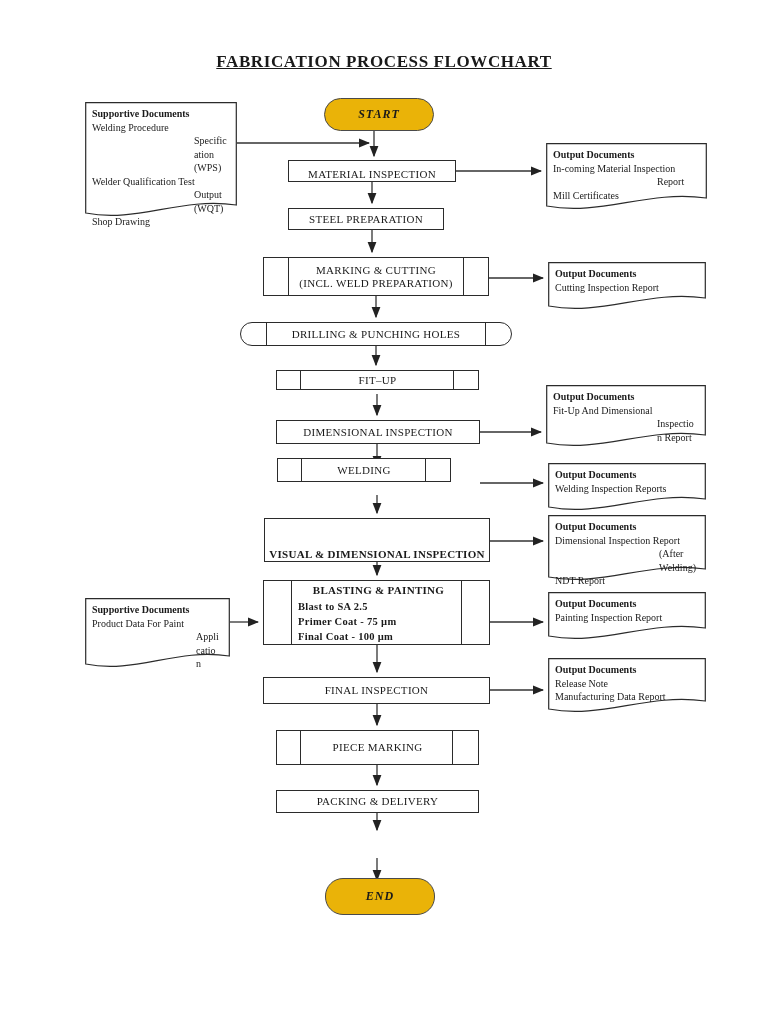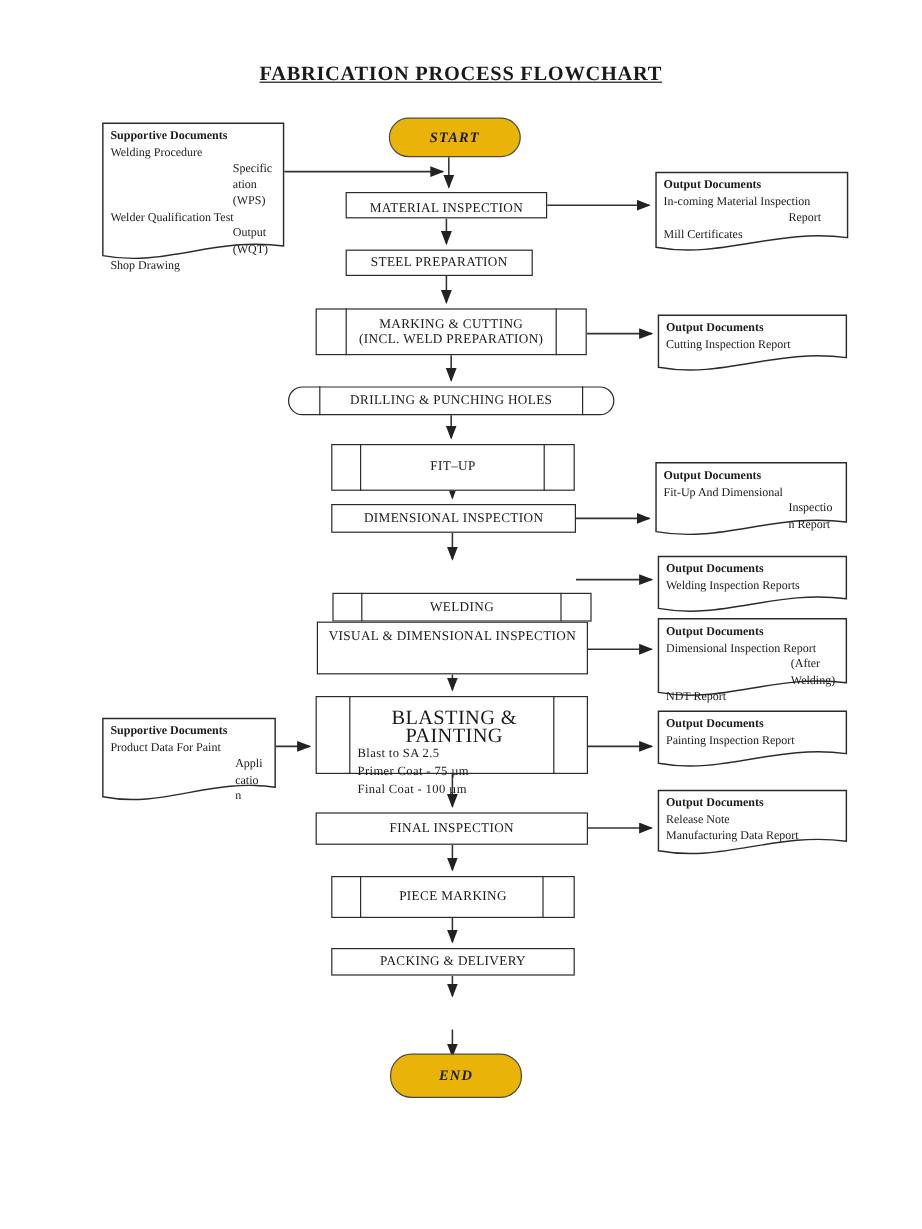--- a/index.html
+++ b/index.html
@@ -15,38 +15,38 @@
   }
   svg.connectors { position:absolute; left:0; top:0; }
   svg.connectors line { stroke:#333; stroke-width:1.3; }
 
   .box {
     position:absolute; border:1.4px solid #2b2b2b; background:#fff;
     display:flex; align-items:center; justify-content:center; text-align:center;
     font-size:11px; line-height:13px; letter-spacing:.3px;
   }
   .box .bar { position:absolute; top:-1px; bottom:-1px; width:0; border-left:1.4px solid #2b2b2b; }
-  .top-align { align-items:flex-start; padding-top:5px; }
+  .top-align { align-items:flex-end; padding-top:5px;font-weight:bold; }
 
   .terminator {
     position:absolute; border:1.5px solid #4a4a4a; background:#eab308;
     border-radius:18px; display:flex; align-items:center; justify-content:center;
     font-size:12px; font-style:italic; font-weight:bold; letter-spacing:1px;
   }
 
   .doc { position:absolute; }
   .doc svg { position:absolute; left:0; top:0; overflow:visible; }
   .doc svg path { fill:#ffffff; stroke:#2b2b2b; stroke-width:1.2; }
   .doc-text { position:relative; padding:5px 6px 0 7px; font-size:10px; line-height:13.5px; }
   .doc-heading { font-weight:bold; }
   .col2 { padding-left:102px; }
   .col2b { padding-left:104px; }
 
   .blast-content { width:100%; padding:4px 30px 0 34px; text-align:left; font-size:10.5px; line-height:15px; }
-  .blast-title { text-align:center; font-size:17px; letter-spacing:.3px; margin-bottom:1px; }
+  .blast-title { text-align:center; font-size:11px; letter-spacing:.3px; margin-bottom:1px; }
 </style>
 </head>
 <body>
 
 <div class="page">
 
   <div class="title">FABRICATION PROCESS FLOWCHART</div>
 
   <svg class="connectors" width="768" height="1024">
     <defs>
@@ -102,31 +102,31 @@
       <div>(INCL. WELD PREPARATION)</div>
     </span>
   </div>
 
   <div class="box" style="left:240px; top:322px; width:272px; height:24px;border-radius:12px;">
     <i class="bar" style="left:25px;"></i>
     <i class="bar" style="right:25px;"></i>
     <span>DRILLING &amp; PUNCHING HOLES</span>
   </div>
 
-  <div class="box" style="left:276px; top:370px; width:203px; height:39px;">
+  <div class="box" style="left:276px; top:370px; width:203px; height:20px;">
     <i class="bar" style="left:23px;"></i>
     <i class="bar" style="right:24px;"></i>
     <span>FIT–UP</span>
   </div>
 
   <div class="box" style="left:276px; top:420px; width:204px; height:24px;">
     <span>DIMENSIONAL INSPECTION</span>
   </div>
 
-  <div class="box" style="left:277px; top:494px; width:216px; height:24px;">
+  <div class="box" style="left:277px; top:458px; width:174px; height:24px;">
     <i class="bar" style="left:23px;"></i>
     <i class="bar" style="right:24px;"></i>
     <span>WELDING</span>
   </div>
 
   <div class="box top-align" style="left:264px; top:518px; width:226px; height:44px;">
     <span>VISUAL &amp; DIMENSIONAL INSPECTION</span>
   </div>
 
   <div class="box top-align" style="left:263px; top:580px; width:227px; height:65px;">

